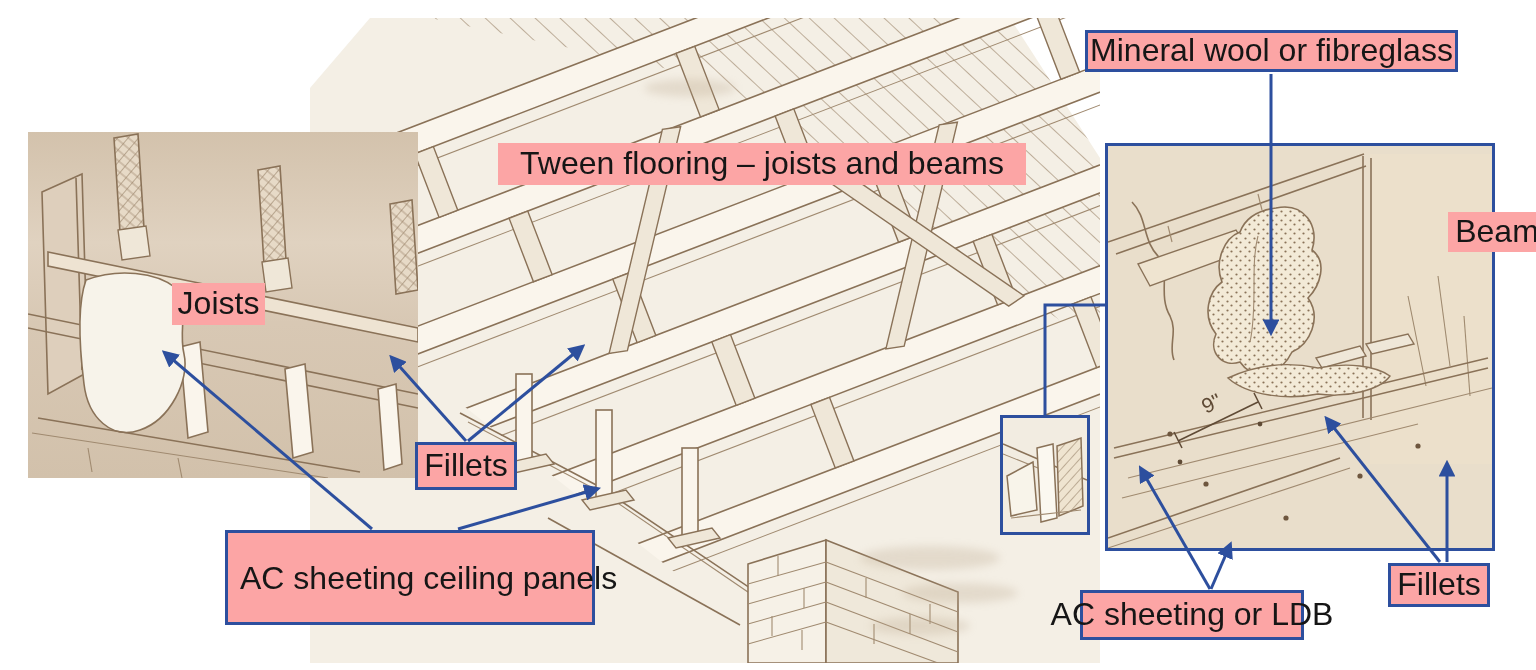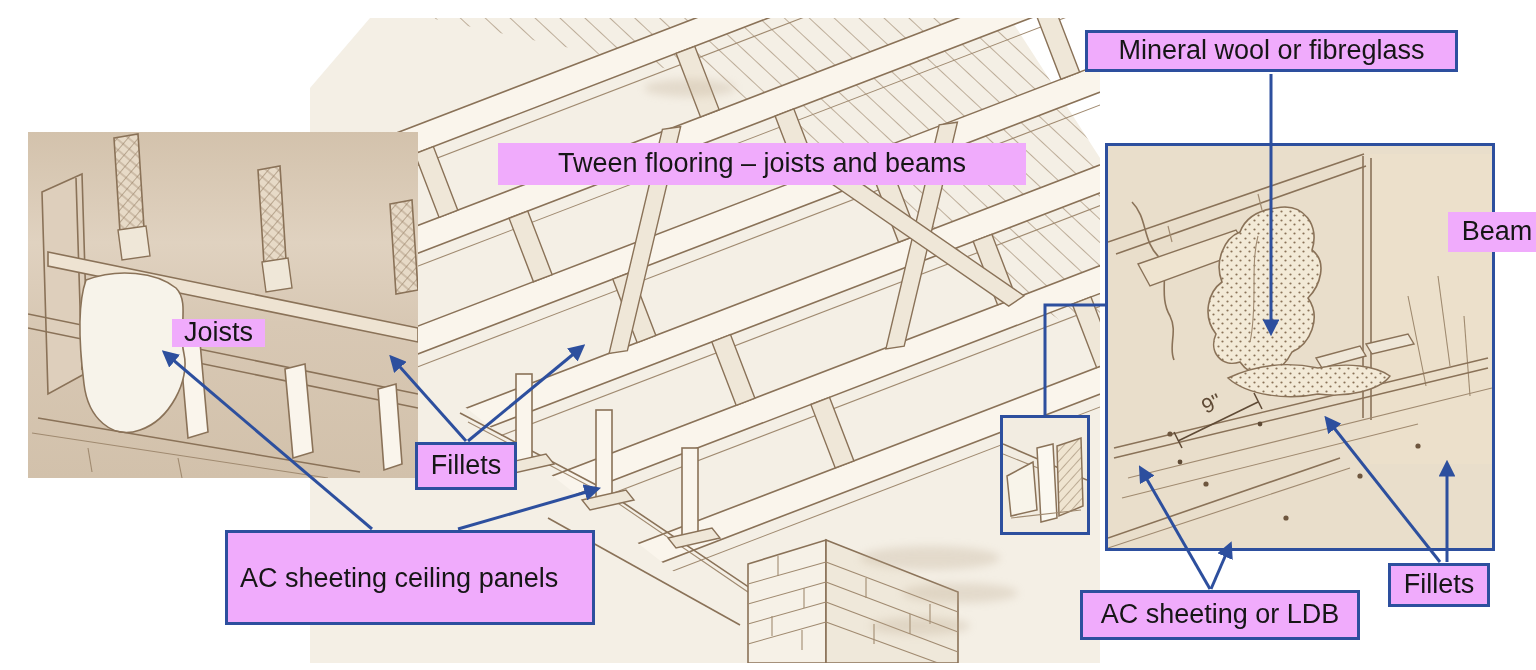--- a/index.html
+++ b/index.html
@@ -11,23 +11,23 @@
     --scan-cream:#f4efe5;
     --detail-bg:#e9decb;
   }
   html,body{margin:0;padding:0;background:#ffffff;}
   body{font-family:"Liberation Sans", sans-serif;}
   #stage{position:relative;width:1536px;height:670px;background:#ffffff;overflow:hidden;}
   svg{display:block;}
   .layer{position:absolute;}
   .label{
     position:absolute;
-    background:#f0abfc;
+    background:#fca5a5;
     color:var(--ink);
-    font-size:27px;
+    font-size:32px;
     line-height:1.1;
     display:flex;align-items:center;justify-content:center;
     white-space:nowrap;
     box-sizing:border-box;
     z-index:4;
   }
   .boxed{border:3px solid var(--accent);}
   .multi{flex-direction:column;align-items:flex-start;justify-content:center;padding-left:12px;}
   .multi span{display:block;line-height:44px;}
   #arrows{position:absolute;left:0;top:0;z-index:6;pointer-events:none;}
@@ -296,37 +296,37 @@
   </div>
 
   <div class="label boxed" style="left:1085px;top:30px;width:373px;height:42px;">
     <span>Mineral wool or fibreglass</span>
   </div>
 
   <div class="label" style="left:498px;top:143px;width:528px;height:42px;">
     <span>Tween flooring – joists and beams</span>
   </div>
 
-  <div class="label" style="left:172px;top:283px;width:93px;height:28px;margin-top:36px;">
+  <div class="label" style="left:172px;top:283px;width:93px;height:42px;">
     <span>Joists</span>
   </div>
 
   <div class="label boxed" style="left:415px;top:442px;width:102px;height:48px;">
     <span>Fillets</span>
   </div>
 
   <div class="label boxed multi" style="left:225px;top:530px;width:370px;height:95px;">
     <span>AC sheeting ceiling panels</span>
   </div>
 
   <div class="label" style="left:1448px;top:212px;width:98px;height:40px;z-index:4;">
     <span>Beam</span>
   </div>
 
-  <div class="label boxed" style="left:1080px;top:590px;width:280px;height:50px;">
+  <div class="label boxed" style="left:1080px;top:590px;width:224px;height:50px;">
     <span>AC sheeting or LDB</span>
   </div>
 
   <div class="label boxed" style="left:1388px;top:563px;width:102px;height:44px;">
     <span>Fillets</span>
   </div>
 
   <svg id="arrows" width="1536" height="670" viewBox="0 0 1536 670">
     <defs>
       <marker id="ah" viewBox="0 0 10 10" refX="7.5" refY="5" markerWidth="5.6" markerHeight="5.6" orient="auto-start-reverse">

